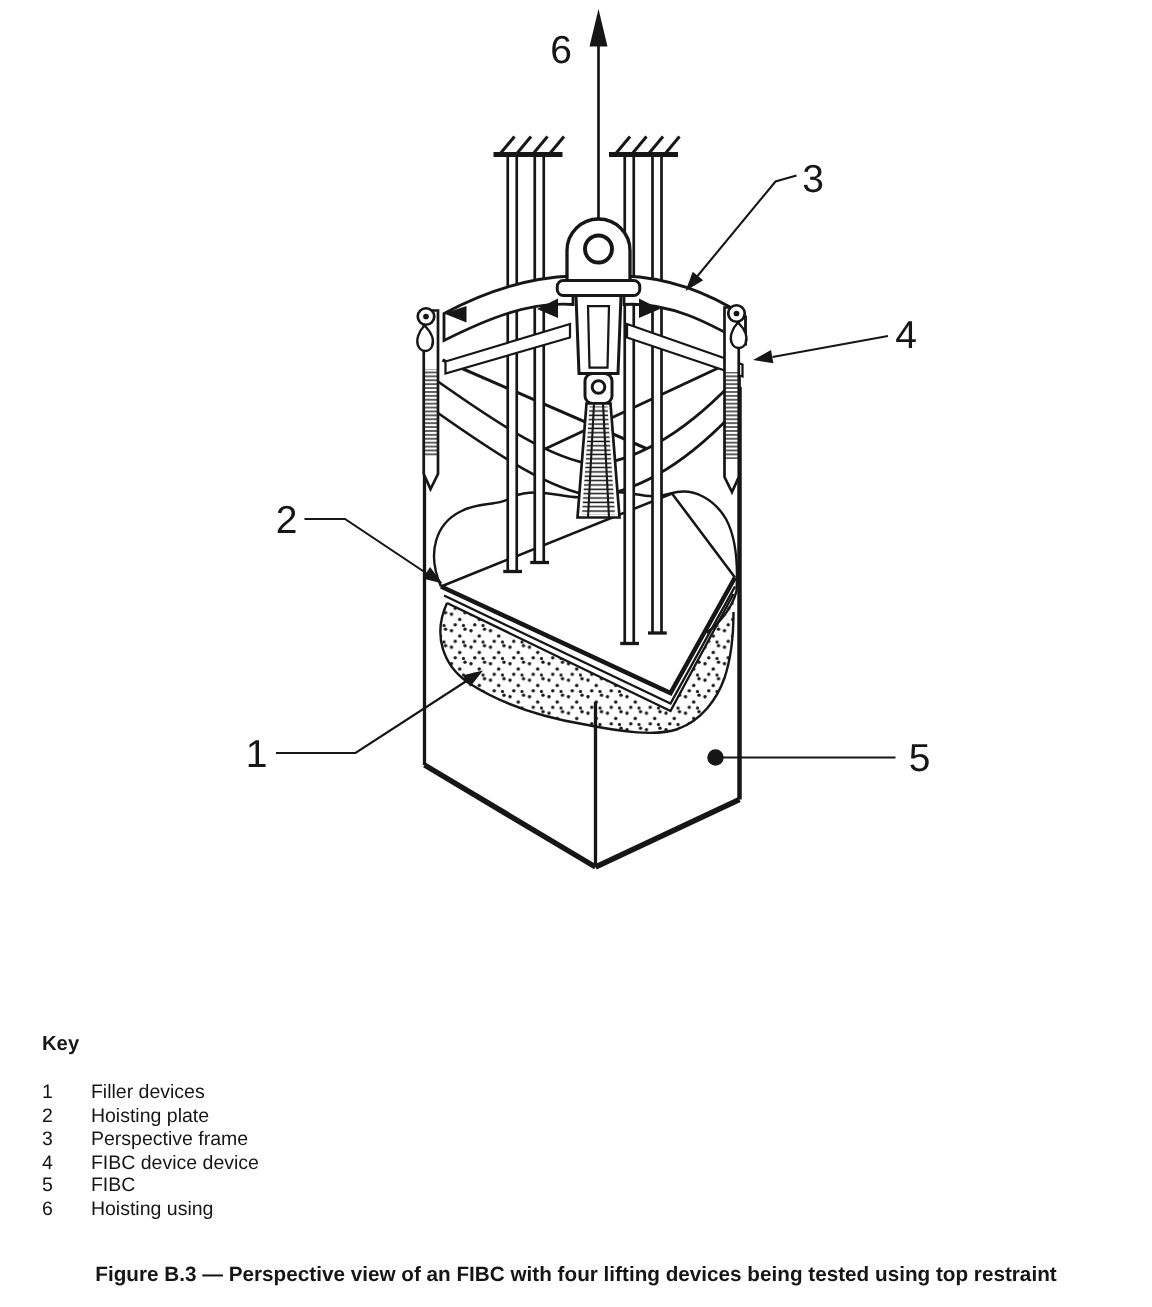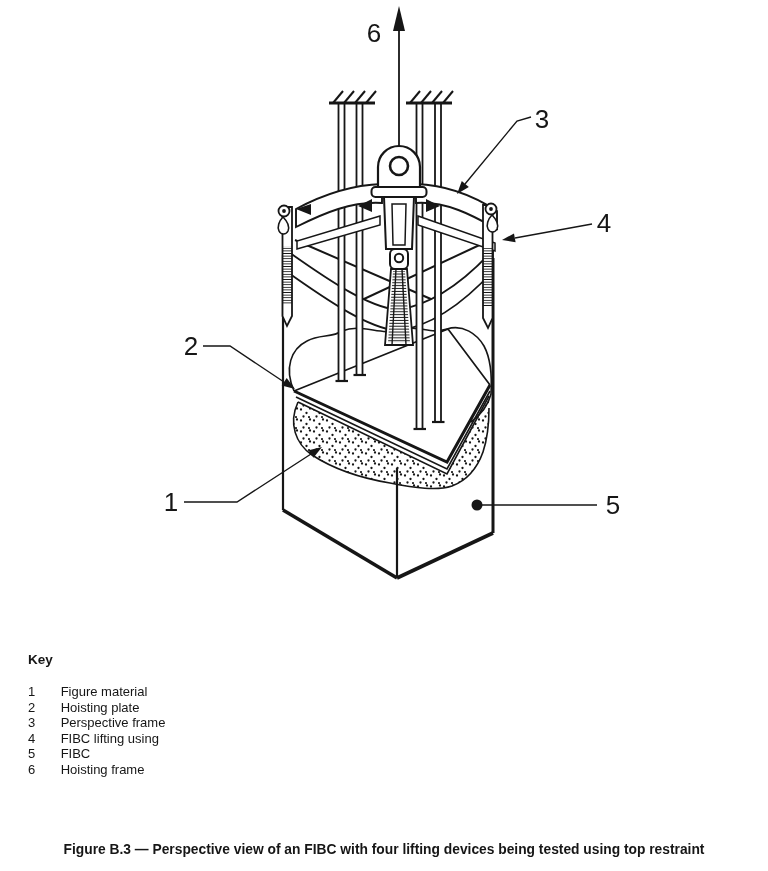--- a/index.html
+++ b/index.html
@@ -1,21 +1,21 @@
 <!DOCTYPE html>
 <html><head>
 <meta charset="utf-8">
 <style>
   html,body{margin:0;padding:0;background:#ffffff;}
   body{width:768px;height:871px;position:relative;overflow:hidden;
        font-family:"Liberation Sans", sans-serif;color:#161616;}
   .figure-wrap{position:absolute;left:0;top:0;width:768px;height:650px;}
   svg{display:block;}
   svg text{font-family:"Liberation Sans", sans-serif;font-size:26px;fill:#161616;}
-  .key{position:absolute;left:28px;top:652px;}
+  .key{position:absolute;left:28px;top:688px;}
   .key-title{font-size:13.5px;font-weight:bold;}
   .key-rows{margin-top:17px;}
   .key-row{font-size:13px;line-height:15.6px;white-space:nowrap;}
   .key-row .num{display:inline-block;width:29px;}
   .caption{position:absolute;left:0;top:842px;width:768px;text-align:center;
            font-size:13.8px;font-weight:bold;}
 </style>
 </head>
 <body>
 
@@ -198,38 +198,38 @@
     <text x="613" y="514" text-anchor="middle">5</text>
   </g>
 </svg>
 </div>
 
 <div class="key">
   <div class="key-title">Key</div>
   <div class="key-rows">
     <div class="key-row">
       <span class="num">1</span>
-      <span class="lbl">Figure material</span>
+      <span class="lbl">Filler devices</span>
     </div>
     <div class="key-row">
       <span class="num">2</span>
       <span class="lbl">Hoisting plate</span>
     </div>
     <div class="key-row">
       <span class="num">3</span>
       <span class="lbl">Perspective frame</span>
     </div>
     <div class="key-row">
       <span class="num">4</span>
-      <span class="lbl">FIBC lifting using</span>
+      <span class="lbl">FIBC device device</span>
     </div>
     <div class="key-row">
       <span class="num">5</span>
       <span class="lbl">FIBC</span>
     </div>
     <div class="key-row">
       <span class="num">6</span>
-      <span class="lbl">Hoisting frame</span>
+      <span class="lbl">Hoisting using</span>
     </div>
   </div>
 </div>
 
 <div class="caption">Figure B.3 — Perspective view of an FIBC with four lifting devices being tested using top restraint</div>
 
 </body></html>

